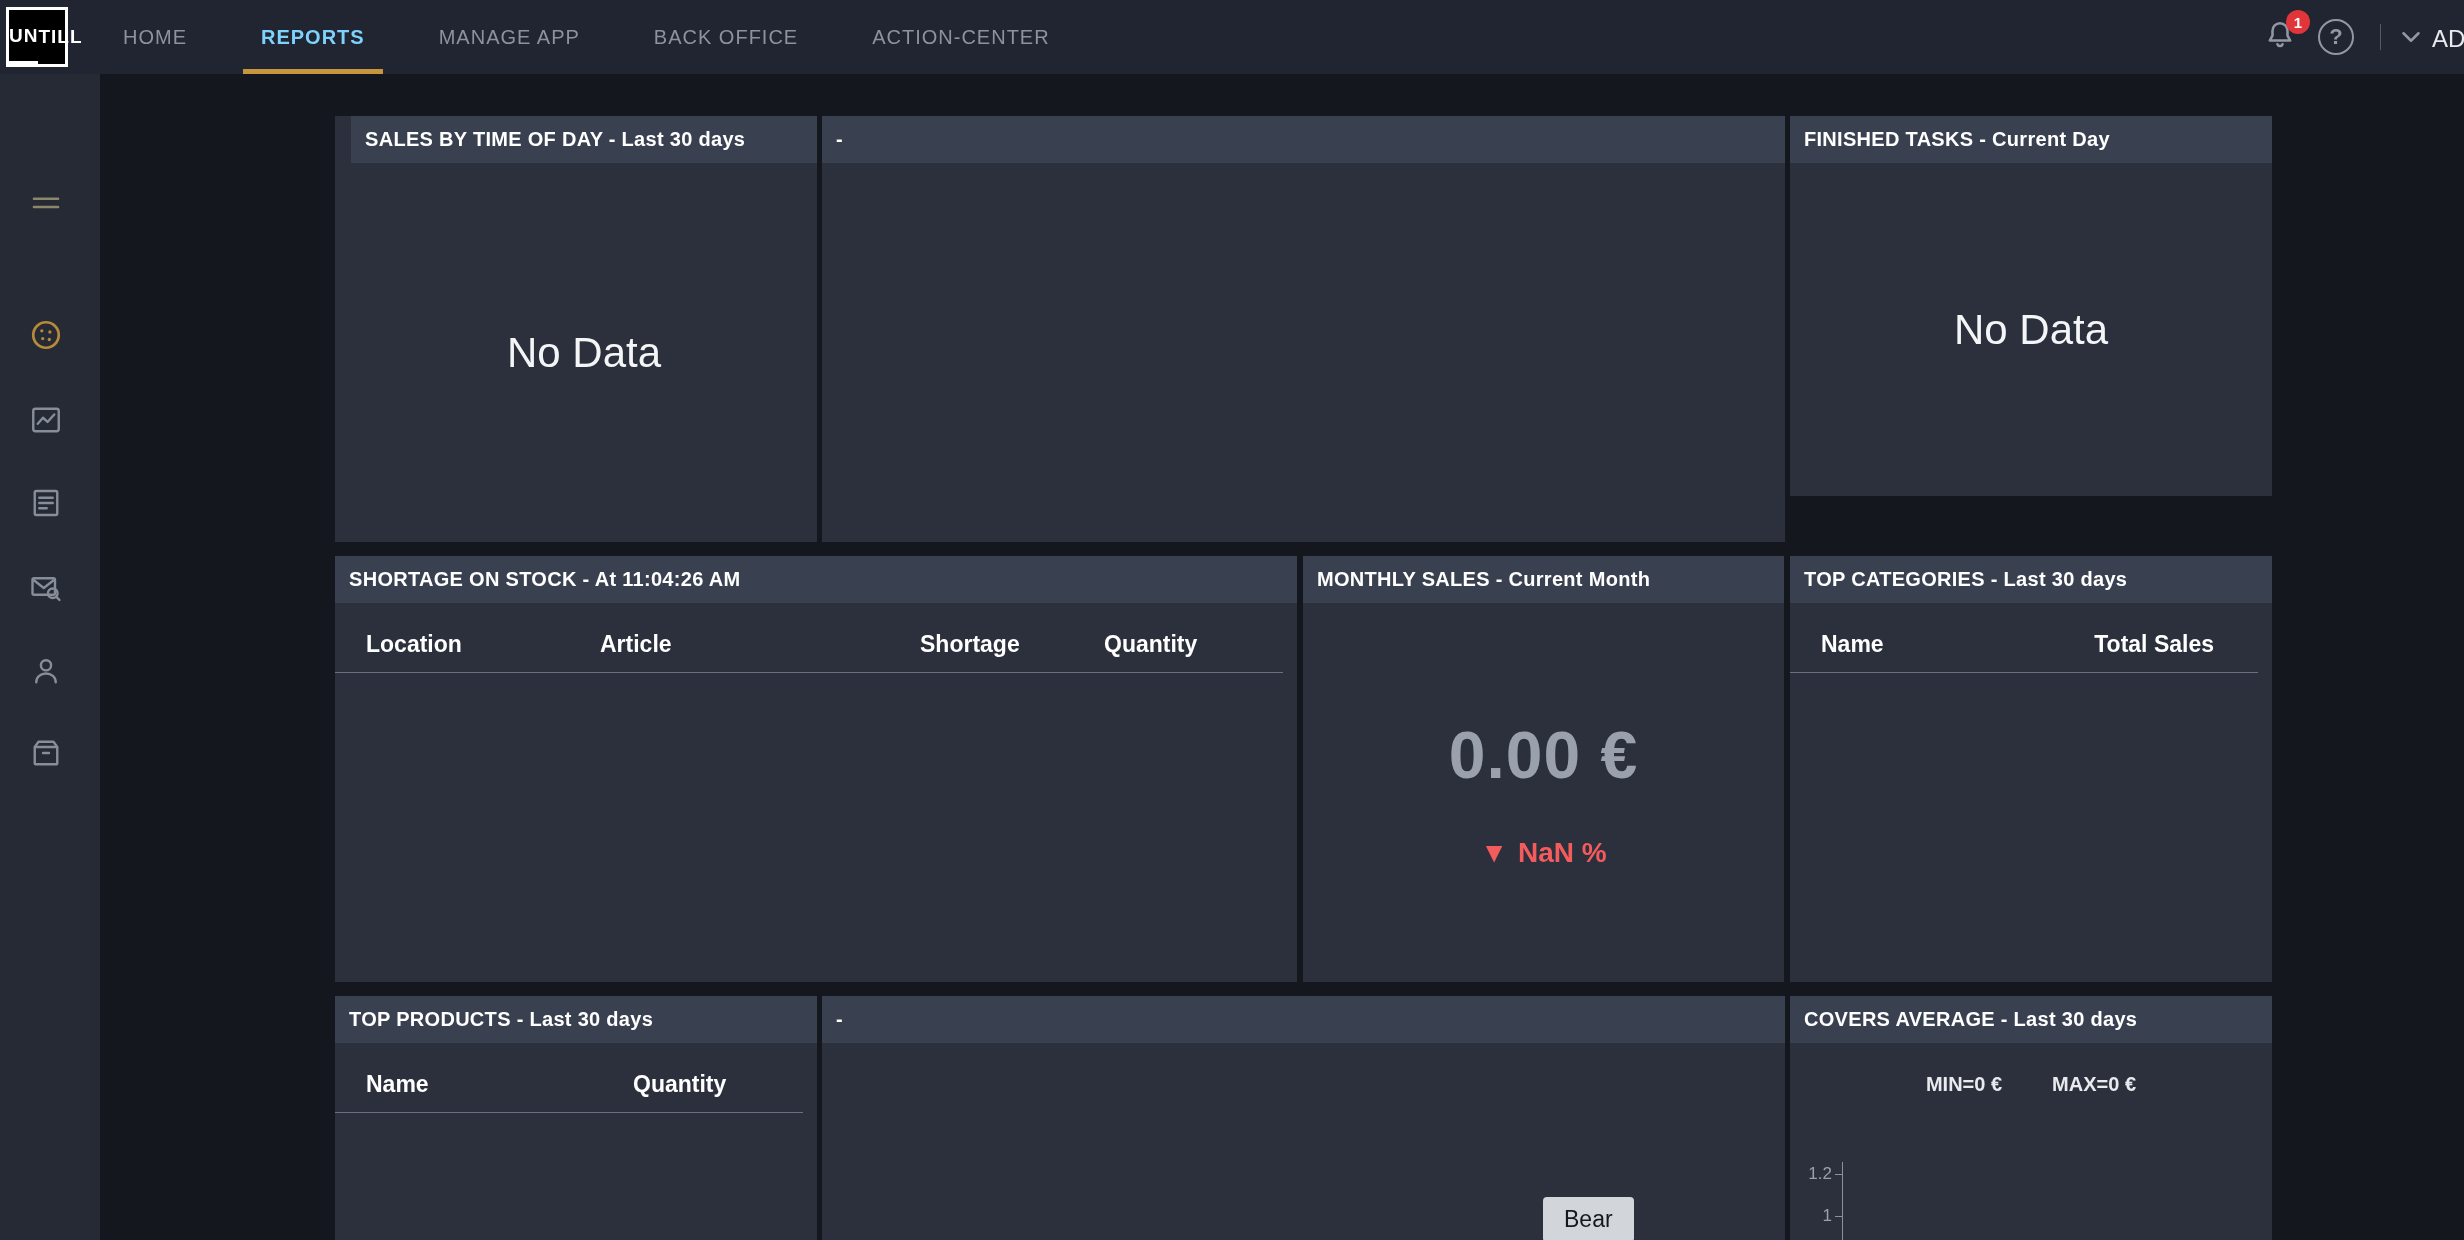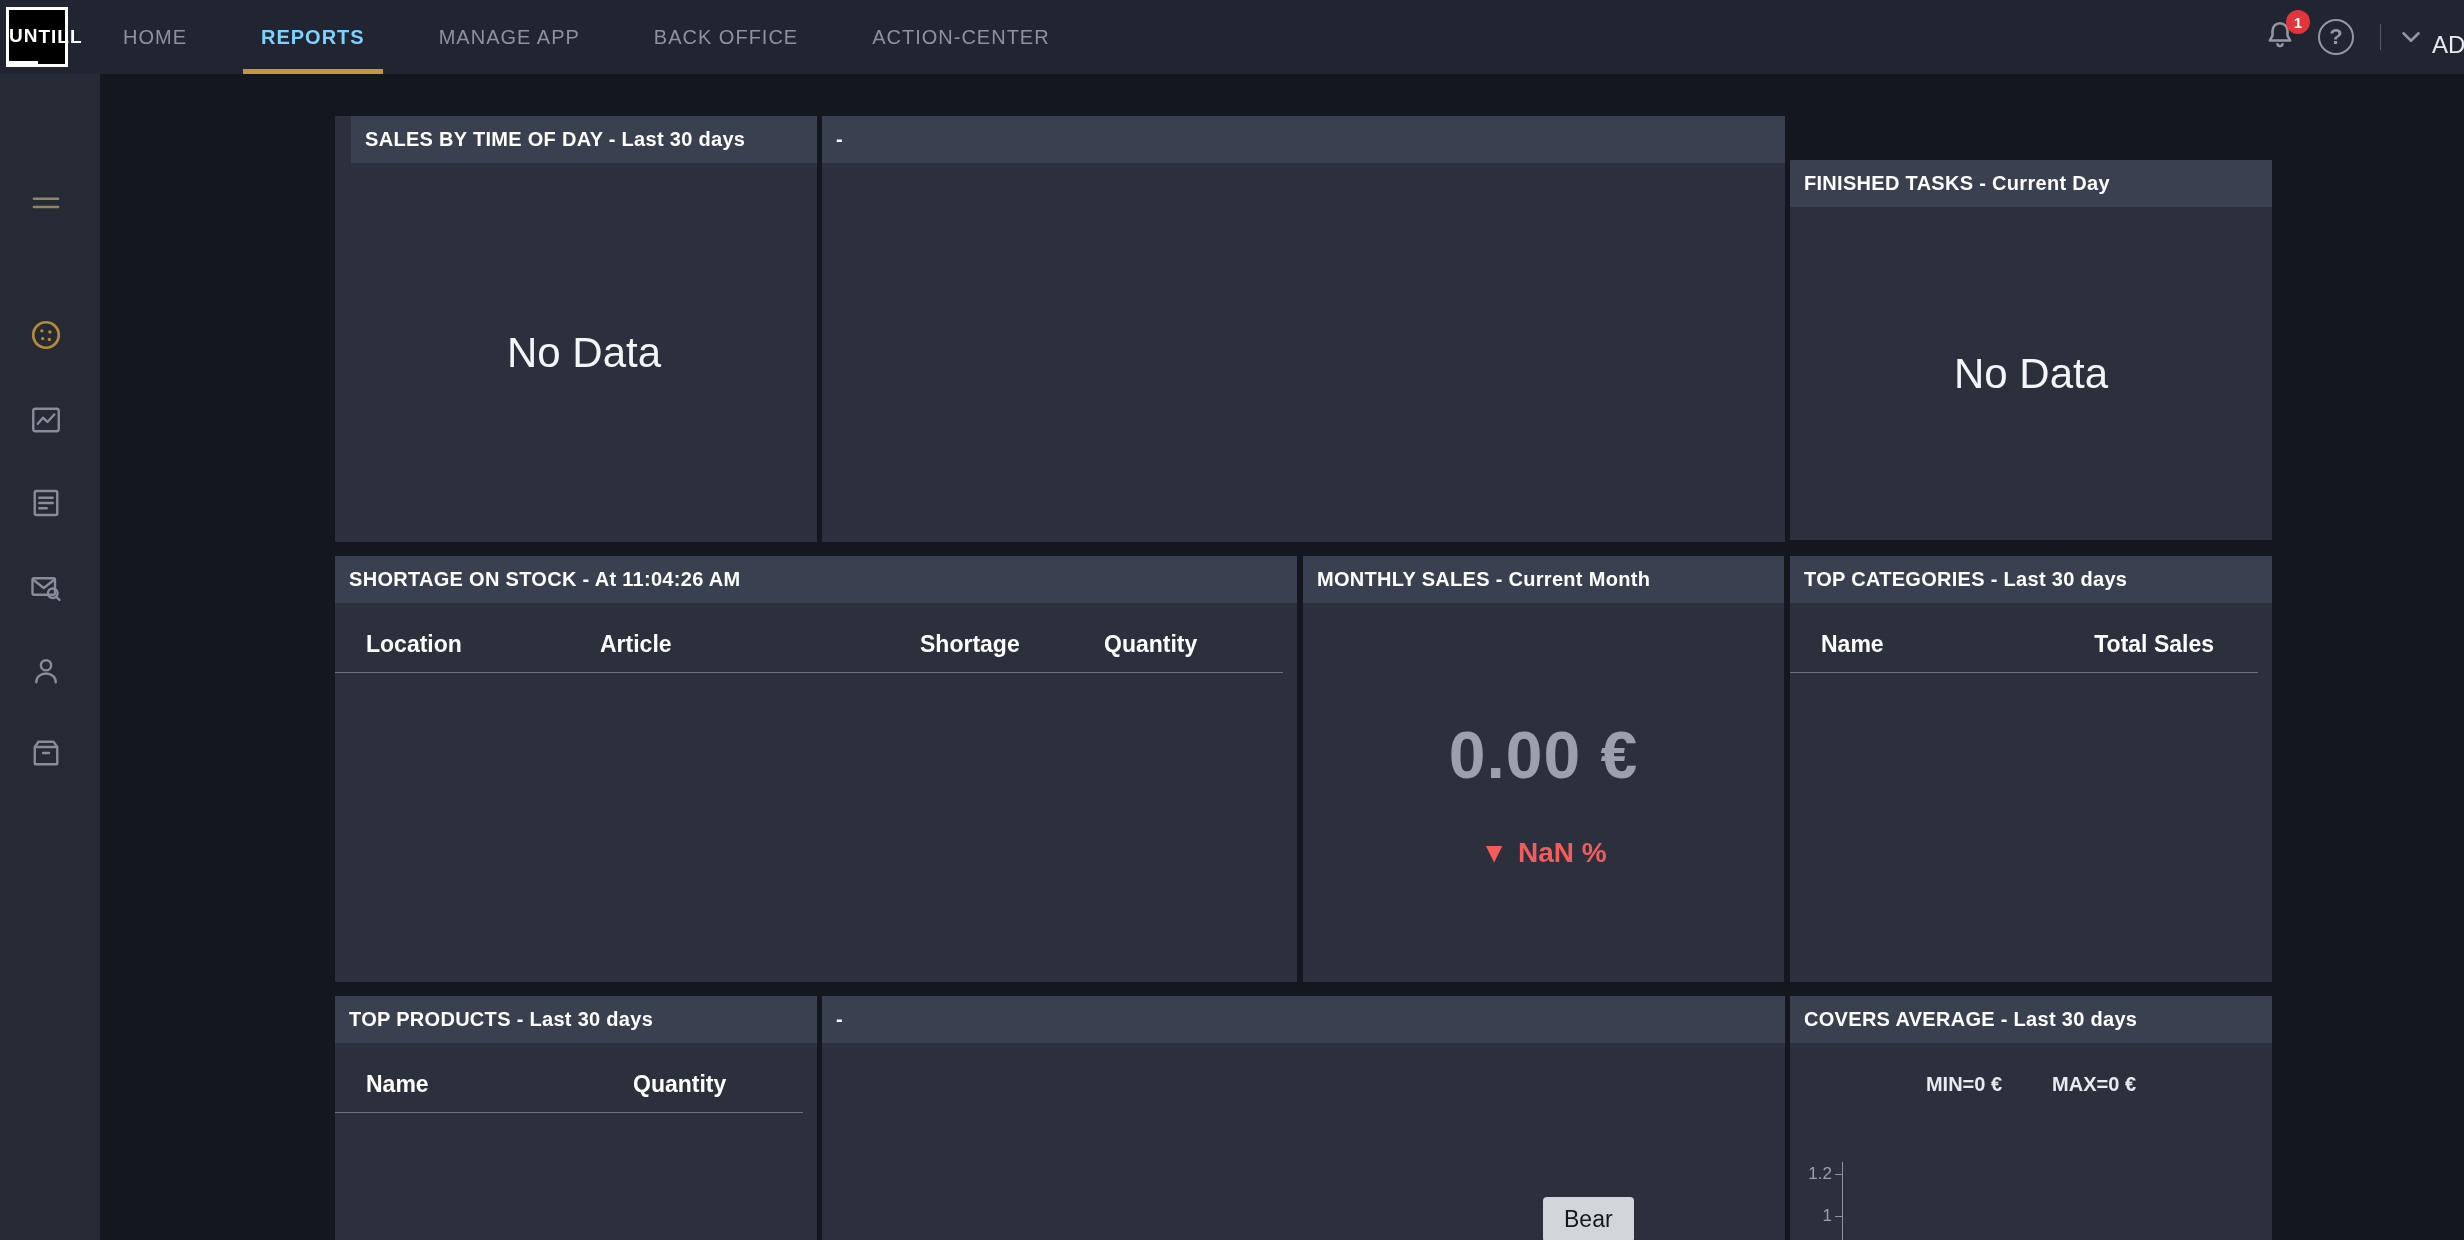--- a/index.html
+++ b/index.html
@@ -14,21 +14,21 @@
   .logo-row:first-child { border-bottom:3px solid #fff; }
   .nav-items { position:absolute; left:105px; top:0; height:74px; display:flex; align-items:stretch; gap:38px; }
   .nav-item { position:relative; display:flex; align-items:center; padding:0 18px; color:#8d929c; font-size:20px; letter-spacing:1px; cursor:pointer; }
   .nav-item.active { color:#7dd3fc; font-weight:700; }
   .nav-item.active .nav-underline { position:absolute; left:0; right:0; bottom:0; height:5px; background:#c7953c; }
   .bell-wrap { position:absolute; left:2262px; top:18px; width:38px; height:38px; }
   .badge { position:absolute; top:-8px; right:-10px; min-width:24px; height:24px; border-radius:12px; background:#e23539; color:#fff; font-size:15px; font-weight:700; display:flex; align-items:center; justify-content:center; }
   .help-circle { position:absolute; left:2318px; top:19px; width:36px; height:36px; border:2px solid #9298a3; border-radius:50%; color:#9298a3; font-size:22px; font-weight:700; display:flex; align-items:center; justify-content:center; }
   .nav-divider { position:absolute; left:2380px; top:24px; width:1px; height:26px; background:#555b66; }
   .chevron-down { position:absolute; left:2396px; top:22px; width:30px; height:30px; }
-  .user-label { position:absolute; left:2432px; top:31px; color:#e8eaee; font-size:24px; white-space:nowrap; }
+  .user-label { position:absolute; left:2432px; top:25px; color:#e8eaee; font-size:24px; white-space:nowrap; }
 
   
   .sidebar { position:absolute; left:0; top:74px; width:100px; height:1166px; background:#252a35; z-index:4; }
   .side-icon { position:absolute; left:24px; width:44px; height:44px; display:flex; align-items:center; justify-content:center; cursor:pointer; }
 
   
   .card { position:absolute; background:#2b303c; overflow:hidden; }
   .card-header { height:47px; background:#394050; display:flex; align-items:center; padding:0 14px; color:#ffffff; font-size:20px; font-weight:700; letter-spacing:.3px; }
   .card-body { position:relative; height:calc(100% - 47px); }
   .no-data { display:flex; align-items:center; justify-content:center; height:100%; color:#f4f5f6; font-size:42px; }
@@ -184,21 +184,21 @@
     <div class="card-body">
       <div class="no-data">No Data</div>
     </div>
   </section>
 
   <section class="card" style="left:822px; top:116px; width:963px; height:426px;">
     <div class="card-header">-</div>
     <div class="card-body"></div>
   </section>
 
-  <section class="card" style="left:1790px; top:116px; width:482px; height:380px;margin-top:44px;">
+  <section class="card" style="left:1790px; top:116px; width:482px; height:380px;">
     <div class="card-header">FINISHED TASKS - Current Day</div>
     <div class="card-body">
       <div class="no-data">No Data</div>
     </div>
   </section>
 
   <section class="card" style="left:335px; top:556px; width:962px; height:426px;">
     <div class="card-header">SHORTAGE ON STOCK - At 11:04:26 AM</div>
     <div class="card-body">
       <div class="thead shortage">

